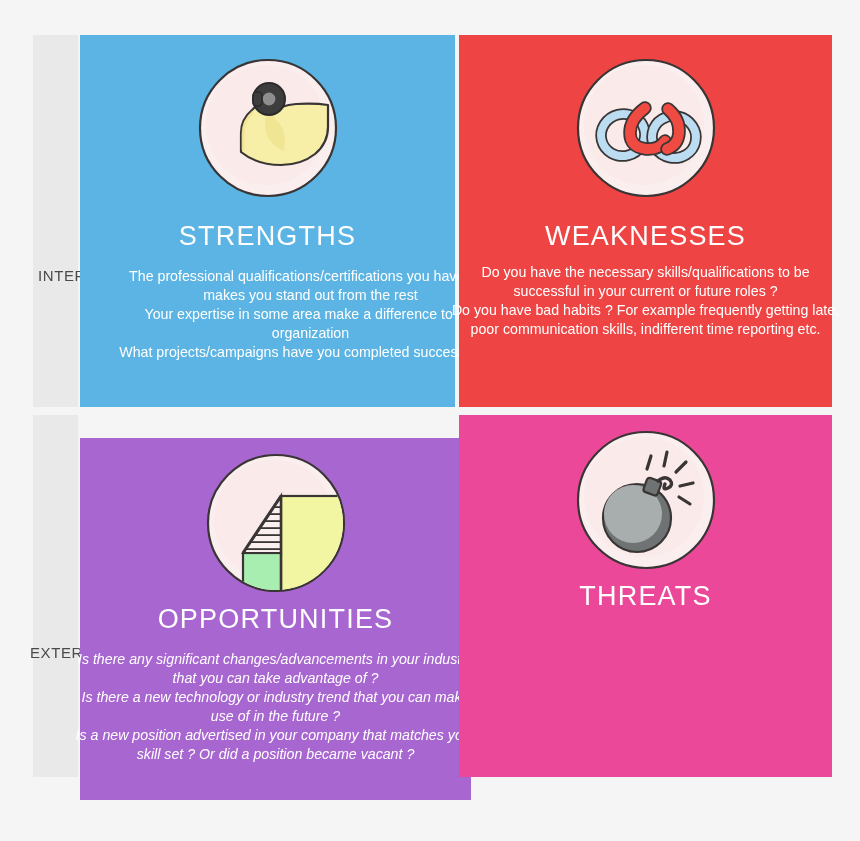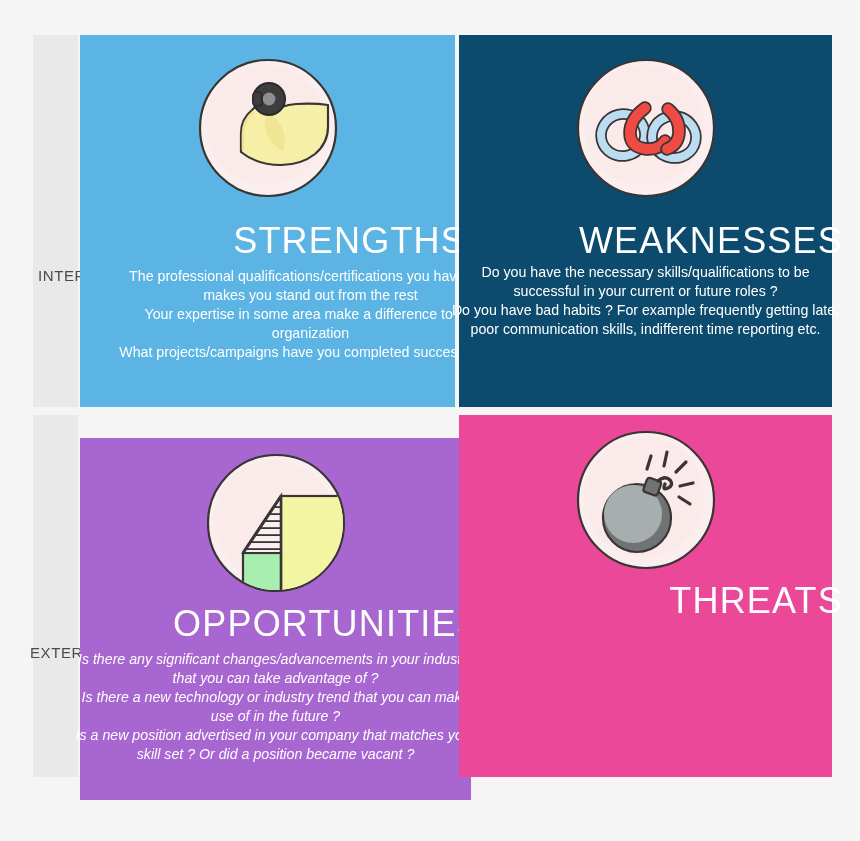--- a/index.html
+++ b/index.html
@@ -68,28 +68,27 @@
   }
   .panel.q-opportunities .icon-wrap,
   .panel.q-threats .icon-wrap { top: 14px; }
   .icon-wrap svg { display: block; width: 142px; height: 142px; }
 
   
   .panel-title {
     position: absolute;
     left: 0;
     width: 100%;
-    text-align: right;
+    text-align: center;
     color: #ffffff;
-    font-size: 36px;
+    font-size: 27px;
     font-weight: 300;
     letter-spacing: 1.2px;
     line-height: 1;
     white-space: nowrap;
-    padding-left: 11px;
   }
   .panel.q-strengths .panel-title     { top: 188px; }
   .panel.q-weaknesses .panel-title    { top: 188px; }
   .panel.q-opportunities .panel-title { top: 168px; }
   .panel.q-threats .panel-title       { top: 168px; }
 
   
   .panel-body {
     position: absolute;
     left: -10px;
@@ -130,21 +129,21 @@
         <circle cx="72" cy="42" r="6.4" fill="#8e8e8e"></circle>
         <rect x="56" y="35" width="9" height="14" rx="3.5" fill="#3d3d3d" stroke="#2b2b2b" stroke-width="1.6"></rect>
       </svg>
     </div>
     <div class="panel-title">STRENGTHS</div>
     <div class="panel-body">The professional qualifications/certifications you have that makes you stand out from the rest
 Your expertise in some area make a difference to the organization
 What projects/campaigns have you completed successfully ?</div>
   </div>
 
-  <div class="panel q-weaknesses" style="background:#0c4a6e">
+  <div class="panel q-weaknesses" style="background:#ef4444">
     <div class="icon-wrap">
       <svg viewBox="0 0 142 142" xmlns="http://www.w3.org/2000/svg">
         <circle cx="71" cy="71" r="68" fill="#fbeeee" stroke="#3a3535" stroke-width="2.2"></circle>
         <circle cx="69" cy="68" r="60" fill="#faeaea" stroke="none"></circle>
         <ellipse cx="48" cy="78" rx="22" ry="21" fill="none" stroke="#3a3535" stroke-width="11.5" transform="rotate(-14 48 78)"></ellipse>
         <ellipse cx="48" cy="78" rx="22" ry="21" fill="none" stroke="#bcdcf2" stroke-width="8" transform="rotate(-14 48 78)"></ellipse>
         <ellipse cx="99" cy="80" rx="22" ry="21" fill="none" stroke="#3a3535" stroke-width="11.5" transform="rotate(12 99 80)"></ellipse>
         <ellipse cx="99" cy="80" rx="22" ry="21" fill="none" stroke="#bcdcf2" stroke-width="8" transform="rotate(12 99 80)"></ellipse>
         <path d="M70 51 Q55 62 55 76 Q55 90 71 92 Q84 93 90 84" fill="none" stroke="#3a3535" stroke-width="13.5" stroke-linecap="round"></path>
         <path d="M70 51 Q55 62 55 76 Q55 90 71 92 Q84 93 90 84" fill="none" stroke="#ef4b43" stroke-width="10" stroke-linecap="round"></path>

